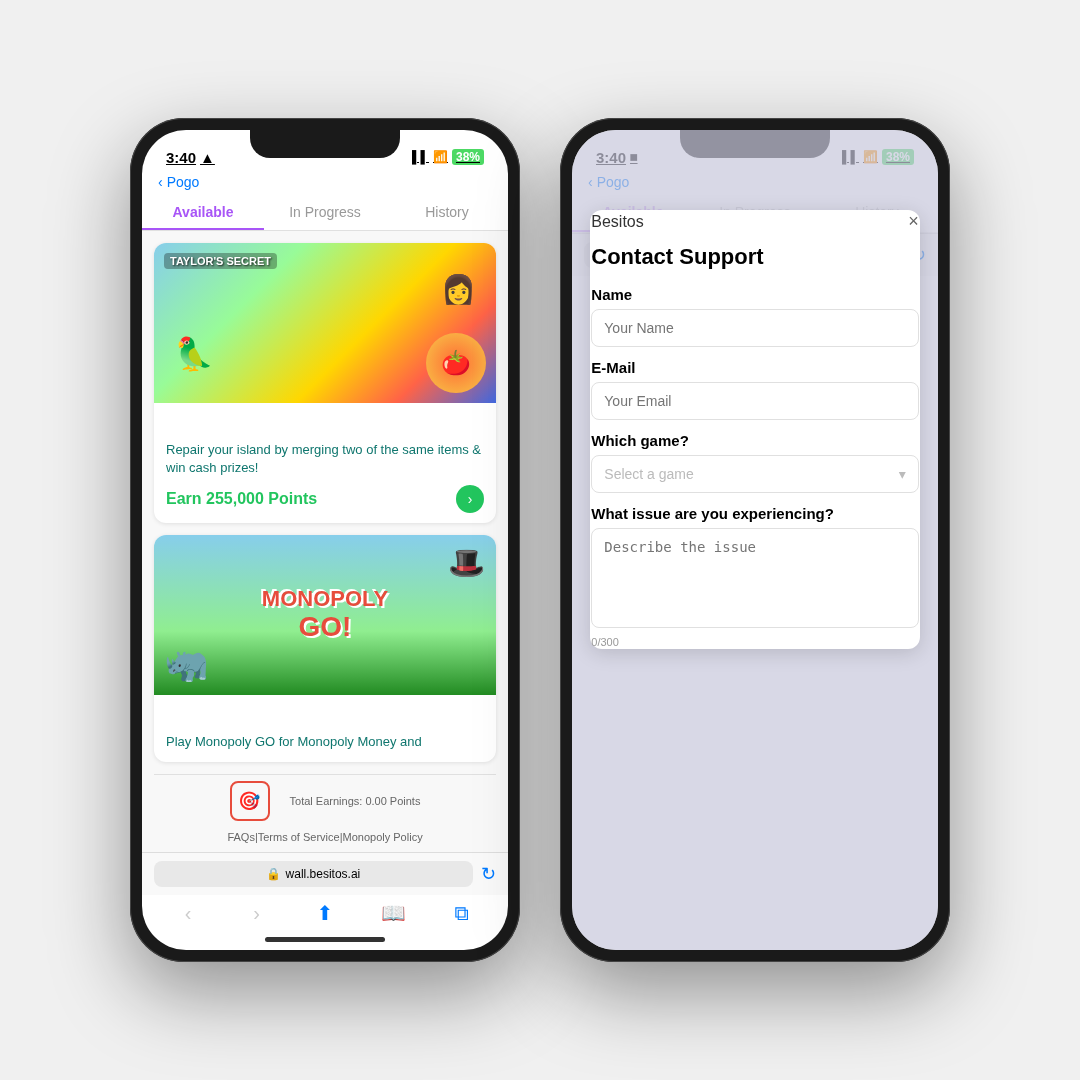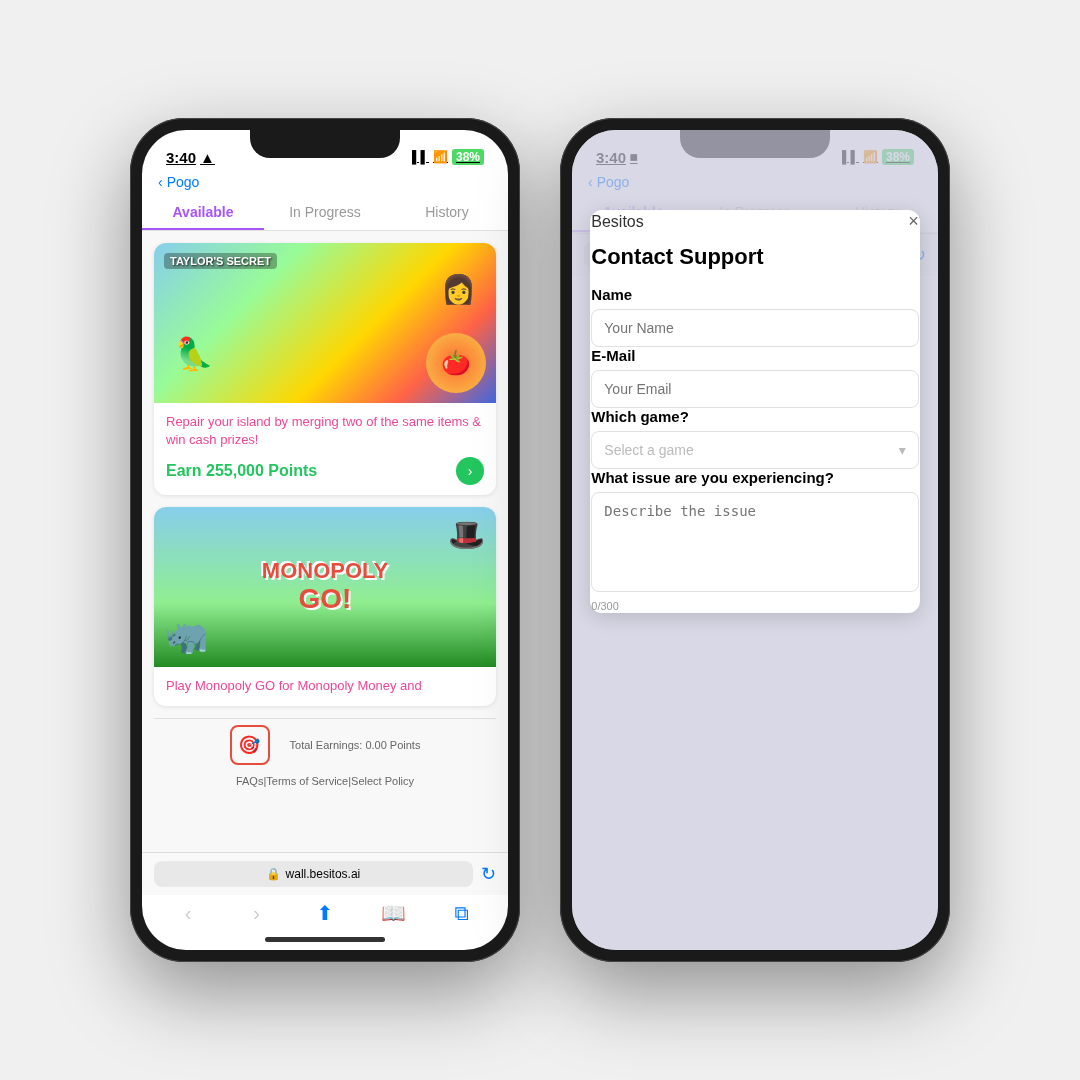--- a/index.html
+++ b/index.html
@@ -181,22 +181,23 @@
       font-weight: 900;
       color: #e74c3c;
       text-shadow: 2px 2px 0 #fff;
     }
 
     .card-body {
       padding: 10px 12px;
     }
     .card-desc {
       font-size: 13px;
-      color: #ec4899;
+      color: #0f766e;
       line-height: 1.4;
+      margin-top: 28px;
     }
     .card-earn {
       display: flex;
       align-items: center;
       justify-content: space-between;
       margin-top: 8px;
       gap: 32px;
     }
     .earn-text {
       font-size: 16px;
@@ -330,21 +331,21 @@
       font-size: 22px;
       font-weight: 700;
       color: #000;
       margin-bottom: 16px;
     }
     .field-label {
       font-size: 15px;
       font-weight: 700;
       color: #000;
       margin-bottom: 6px;
-      margin-top: 0;
+      margin-top: 12px;
     }
     .form-input {
       width: 100%;
       border: 1px solid #e0e0e0;
       border-radius: 8px;
       padding: 10px 12px;
       font-size: 14px;
       color: #bbb;
       background: #fff;
       outline: none;
@@ -455,21 +456,21 @@
             <span>🎯</span>
           </div>
           <span>Total Earnings: 0.00 Points</span>
         </div>
 
         <div class="footer-links">
           <a style="color:#666;text-decoration:none;">FAQs</a>
           <span>|</span>
           <a style="color:#666;text-decoration:none;">Terms of Service</a>
           <span>|</span>
-          <a style="color:#666;text-decoration:none;">Select Policy</a>
+          <a style="color:#666;text-decoration:none;">Monopoly Policy</a>
         </div>
       </div>
 
       <div class="safari-bar">
         <div class="url-bar">
           <span>🔒</span>
           <span>wall.besitos.ai</span>
         </div>
         <span style="font-size:18px;color:#007aff;margin-left:8px;">↻</span>
       </div>

